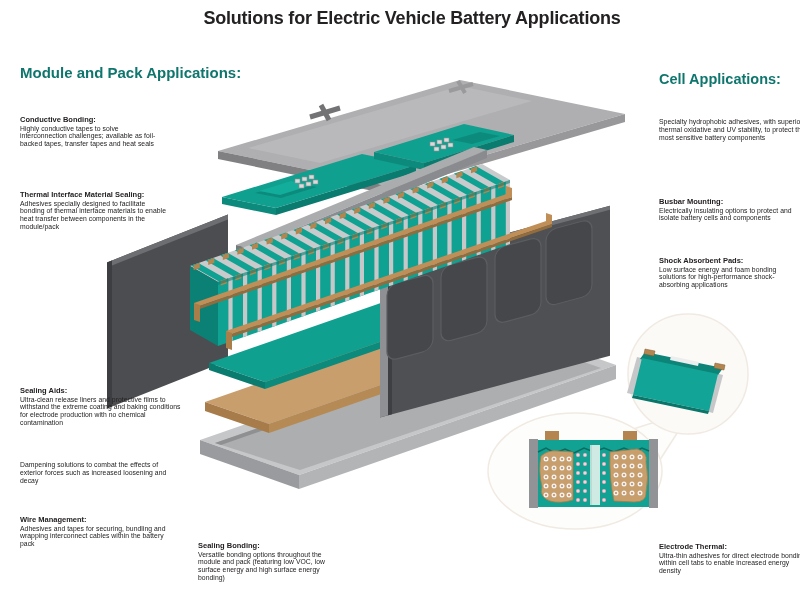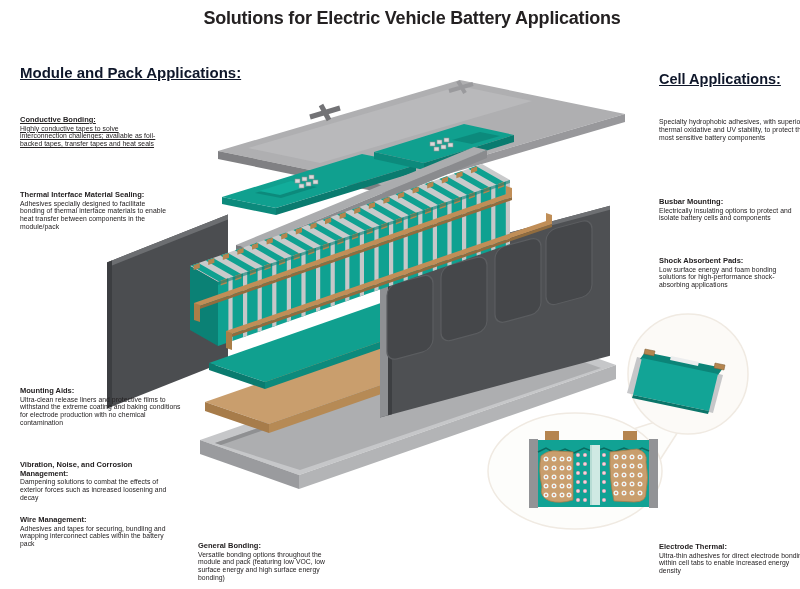--- a/index.html
+++ b/index.html
@@ -1,26 +1,26 @@
 <!DOCTYPE html>
 <html><head>
 <meta charset="utf-8">
 <style>
   html,body{margin:0;padding:0;background:#fff;}
   .canvas{position:relative;width:800px;height:589px;background:#ffffff;overflow:hidden;
           font-family:"Liberation Sans",sans-serif;color:#242122;margin-left:12px;}
   .title{position:absolute;top:8px;left:0;width:100%;text-align:center;
          font-size:18px;font-weight:bold;color:#242122;letter-spacing:-0.2px;}
-  .colhead{position:absolute;font-weight:bold;color:#0f172a;text-decoration:underline;}
+  .colhead{position:absolute;font-weight:bold;color:#0f766e;}
   #mp-head{left:8px;top:64px;width:270px;font-size:15px;}
   #cell-head{left:647px;top:71px;width:160px;font-size:14.5px;}
   .note{position:absolute;}
   .note-h{font-weight:bold;font-size:7.5px;line-height:8.6px;}
   .note-b{font-size:6.8px;line-height:7.8px;letter-spacing:0.05px;}
-  #n-conductive{left:8px;top:116px;width:146px;text-decoration:underline;}
+  #n-conductive{left:8px;top:116px;width:146px;}
   #n-tim{left:8px;top:191px;width:150px;}
   #n-process{left:8px;top:387px;width:164px;}
   #n-vibration{left:8px;top:461px;width:154px;}
   #n-wire{left:8px;top:516px;width:152px;}
   #n-general{left:186px;top:542px;width:144px;}
   #n-runaway{left:440px;top:543px;width:156px;}
   #n-edge{left:647px;top:118px;width:152px;}
   #n-busbar{left:647px;top:198px;width:152px;}
   #n-shock{left:647px;top:257px;width:128px;}
   #n-electrode{left:647px;top:543px;width:152px;}
@@ -369,34 +369,33 @@
 
   <div class="note" id="n-conductive">
     <div class="note-h">Conductive Bonding:</div>
     <div class="note-b">Highly conductive tapes to solve interconnection challenges; available as foil-backed tapes, transfer tapes and heat seals</div>
   </div>
   <div class="note" id="n-tim">
     <div class="note-h">Thermal Interface Material Sealing:</div>
     <div class="note-b">Adhesives specially designed to facilitate bonding of thermal interface materials to enable heat transfer between components in the module/pack</div>
   </div>
   <div class="note" id="n-process">
-    <div class="note-h">Mounting Aids:</div>
+    <div class="note-h">Sealing Aids:</div>
     <div class="note-b">Ultra-clean release liners and protective films to withstand the extreme coating and baking conditions for electrode production with no chemical contamination</div>
   </div>
   <div class="note" id="n-vibration">
-    <div class="note-h">Vibration, Noise, and Corrosion Management:</div>
     <div class="note-b">Dampening solutions to combat the effects of exterior forces such as increased loosening and decay</div>
   </div>
   <div class="note" id="n-wire">
     <div class="note-h">Wire Management:</div>
     <div class="note-b">Adhesives and tapes for securing, bundling and wrapping interconnect cables within the battery pack</div>
   </div>
 
   <div class="note" id="n-general">
-    <div class="note-h">General Bonding:</div>
+    <div class="note-h">Sealing Bonding:</div>
     <div class="note-b">Versatile bonding options throughout the module and pack (featuring low VOC, low surface energy and high surface energy bonding)</div>
   </div>
 
   <div class="note" id="n-edge">
     <div class="note-b">Specialty hydrophobic adhesives, with superior thermal oxidative and UV stability, to protect the most sensitive battery components</div>
   </div>
   <div class="note" id="n-shock">
     <div class="note-h">Shock Absorbent Pads:</div>
     <div class="note-b">Low surface energy and foam bonding solutions for high-performance shock-absorbing applications</div>
   </div>

